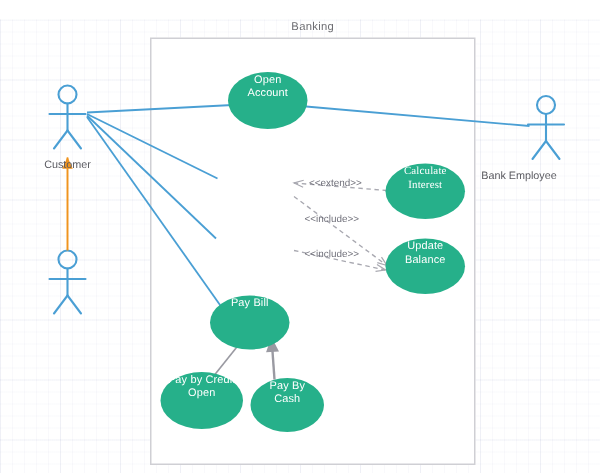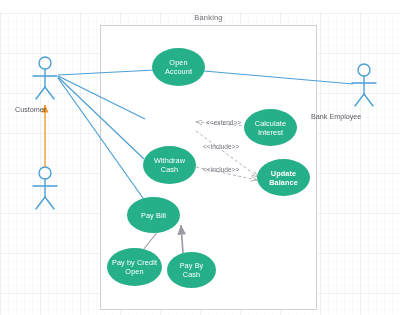--- a/index.html
+++ b/index.html
@@ -47,31 +47,31 @@
     font-size: 7.5px;
     color: #6d6d72;
     letter-spacing: 0.2px;
   }
   .uc {
     position: absolute;
     border-radius: 50%;
     background: #26b08a;
     color: #ffffff;
     display: flex;
-    align-items: center;
     justify-content: center;
     text-align: center;
     font-size: 7.3px;
     line-height: 9px;
     letter-spacing: 0.1px;
     box-sizing: border-box;
     padding: 0 4px;
   }
   .actor-label {
     position: absolute;
+    text-align: center;
     font-size: 7.2px;
     color: #5a5a60;
     white-space: nowrap;
   }
   .stereo {
     position: absolute;
     font-size: 6.6px;
     color: #70707a;
     white-space: nowrap;
   }
@@ -141,33 +141,30 @@
     <line x1="139" y1="242" x2="163" y2="212" stroke="#9a9aa2" stroke-width="1.1" marker-end="url(#arrow-solid-gray)"></line>
 
     <line x1="183" y1="240" x2="181" y2="212" stroke="#9a9aa2" stroke-width="1.6" marker-end="url(#arrow-solid-gray)"></line>
   </svg>
 
   <div class="uc" style="left:152px; top:35px; width:53px; height:38px;">
     <span>Open Account</span>
   </div>
 
 
-  <div class="uc" style="left:143px; top:133px; width:53px; height:38px;">
-    <span>Withdraw Cash</span>
-  </div>
 
-  <div class="uc" style="left:127px; top:184px; width:53px; height:36px;">
+  <div class="uc" style="left:140px; top:184px; width:53px; height:36px;">
     <span>Pay Bill</span>
   </div>
 
-  <div class="uc" style="left:244px; top:96px; width:53px; height:37px;">
+  <div class="uc" style="left:257px; top:96px; width:53px; height:37px;font-family:Liberation Serif, serif;">
     <span>Calculate Interest</span>
   </div>
 
-  <div class="uc" style="left:257px; top:146px; width:53px; height:37px;font-weight:bold;">
+  <div class="uc" style="left:257px; top:146px; width:53px; height:37px;">
     <span>Update Balance</span>
   </div>
 
   <div class="uc" style="left:107px; top:235px; width:55px; height:38px;">
     <span>Pay by Credit Open</span>
   </div>
 
   <div class="uc" style="left:167px; top:239px; width:49px; height:36px;">
     <span>Pay By Cash</span>
   </div>

